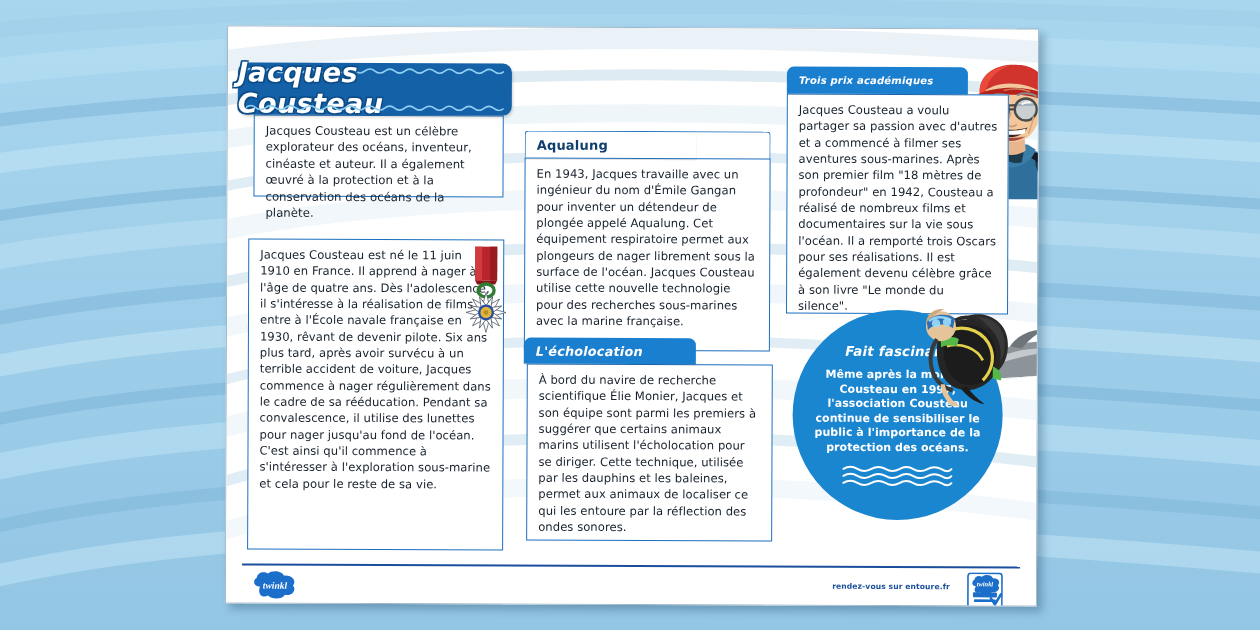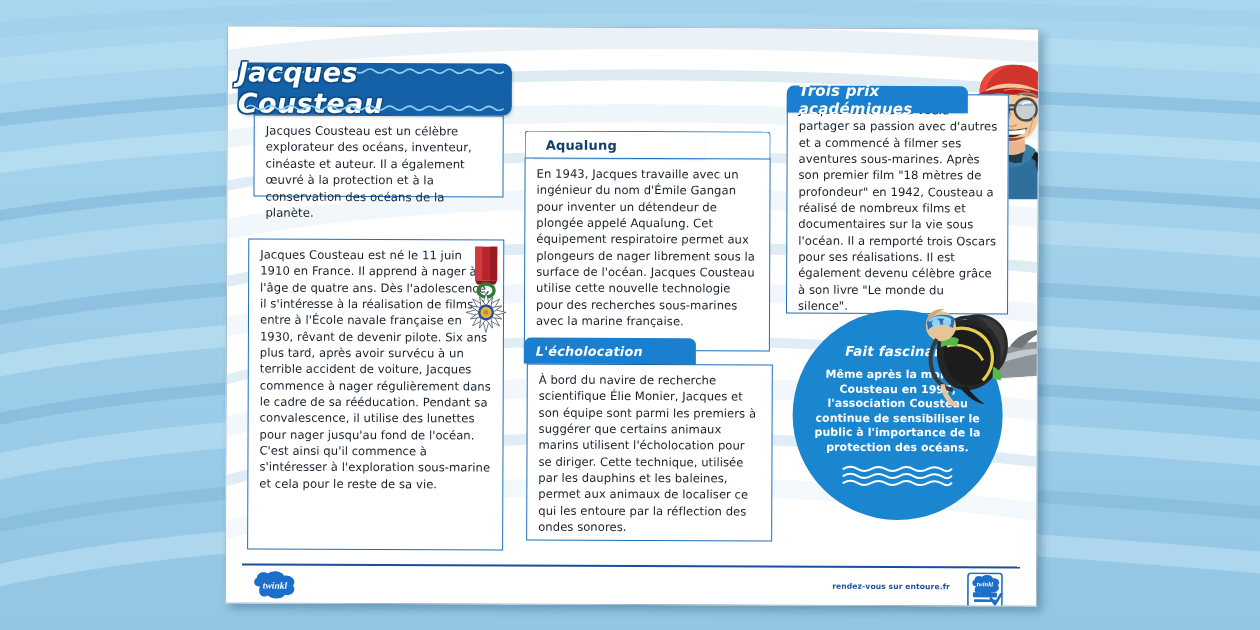--- a/index.html
+++ b/index.html
@@ -95,36 +95,36 @@
   #intro-card{ left:26px; top:88px; width:250px; height:82px; }
   #intro-card p{ font-size:11.7px; line-height:16.4px; }
 
   
   #bio-hdr{ left:21px; top:186px; width:256px; height:26px; font-size:12.3px; }
   #bio-card{ left:21px; top:212px; width:256px; height:311px; }
   #medal{ position:absolute; right:-6px; top:6px; width:46px; height:92px; z-index:5; }
 
   
   #aqua-hdr{ left:297px; top:103px; width:172px; height:28px; font-size:13px;
-             color:#113f6d; background:transparent; font-style:normal;margin-left:9px; }
+             color:#113f6d; background:transparent; font-style:normal; }
   #aqua-hdrbox{
     position:absolute; left:297px; top:103px; width:246px; height:29px;
     background:#fff; border:1.4px solid #1b6fbf; border-bottom:none;
     border-radius:4px 4px 0 0; z-index:3;
   }
   #aqua-card{ left:297px; top:130px; width:246px; height:193px; }
   #cousteau-photo{ position:absolute; left:392px; top:-96px; width:178px; height:135px; z-index:5; }
 
   
   #echo-hdr{ left:297px; top:310px; width:172px; height:26px; font-size:12.8px; }
   #echo-card{ left:300px; top:336px; width:246px; height:177px; }
   #dolphin{ position:absolute; left:420px; top:-38px; width:176px; height:62px; z-index:6; }
 
   
-  #awards-hdr{ left:559px; top:38px; width:181px; height:27px; font-size:15px;margin-top:19px; }
+  #awards-hdr{ left:559px; top:38px; width:181px; height:27px; font-size:10px; }
   #awards-card{ left:559px; top:65px; width:222px; height:220px; }
 
   
   #fact-circle{
     position:absolute;
     left:566px; top:281px;
     width:210px; height:210px;
     border-radius:50%;
     background:#1b86d0;
     z-index:5;

